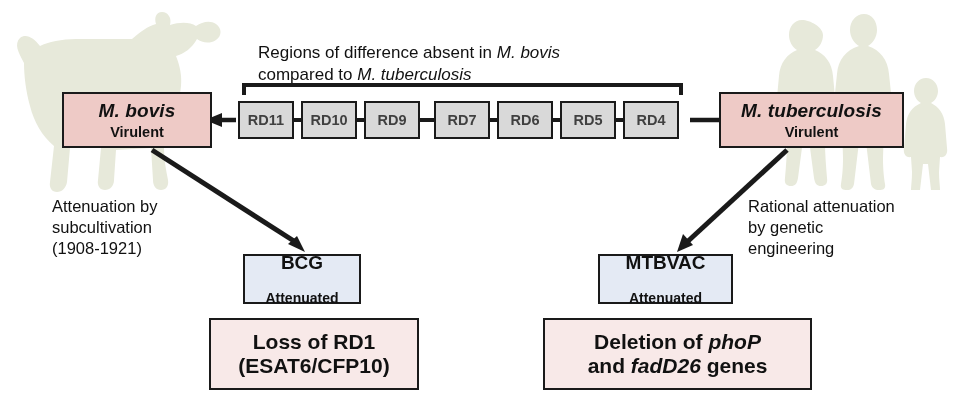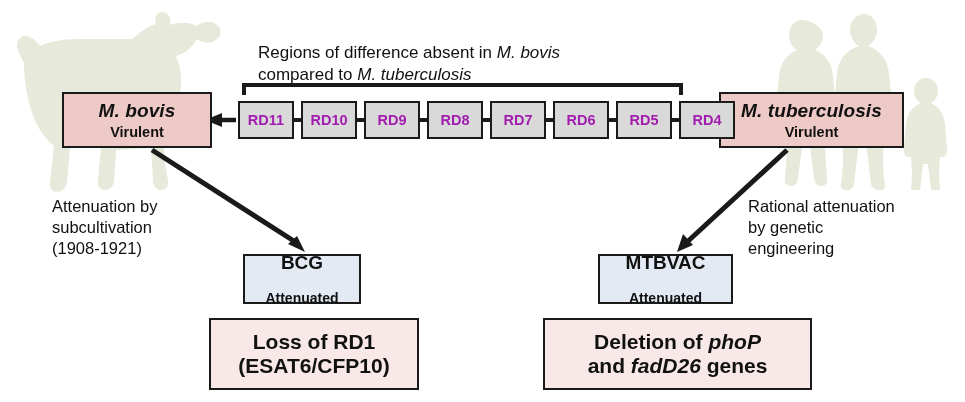--- a/index.html
+++ b/index.html
@@ -109,21 +109,21 @@
     height: 38px;
     min-width: 56px;
     padding: 0 7px;
     border: 2.5px solid #1a1a1a;
     background: #d9d9d9;
     display: flex;
     align-items: center;
     justify-content: center;
     font-weight: bold;
     font-size: 14.5px;
-    color: #a21caf;
+    color: #404040;
   }
   .rd-link {
     width: 7px;
     height: 3.5px;
     background: #1a1a1a;
   }
 
   
   .caption {
     position: absolute;
@@ -233,21 +233,20 @@
     <div class="species-state">Virulent</div>
   </div>
 
   <div id="rd-row">
     <div class="rd-box">RD11</div>
     <div class="rd-link"></div>
     <div class="rd-box">RD10</div>
     <div class="rd-link"></div>
     <div class="rd-box">RD9</div>
     <div class="rd-link"></div>
-    <div class="rd-box">RD8</div>
     <div class="rd-link"></div>
     <div class="rd-box">RD7</div>
     <div class="rd-link"></div>
     <div class="rd-box">RD6</div>
     <div class="rd-link"></div>
     <div class="rd-box">RD5</div>
     <div class="rd-link"></div>
     <div class="rd-box">RD4</div>
   </div>
 

